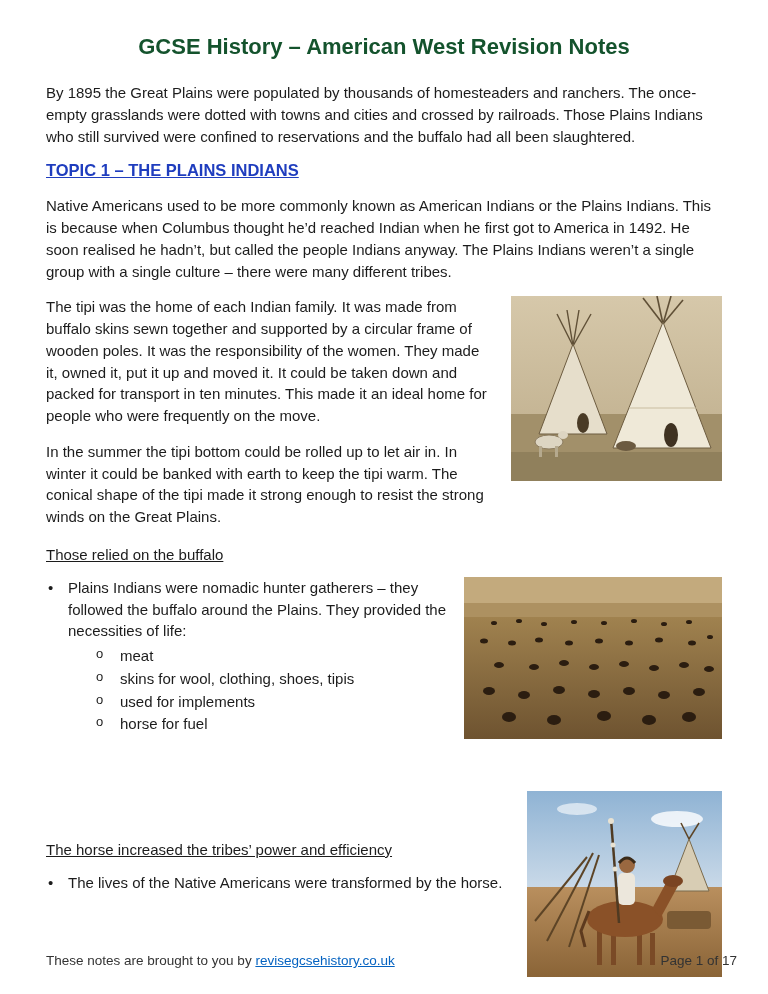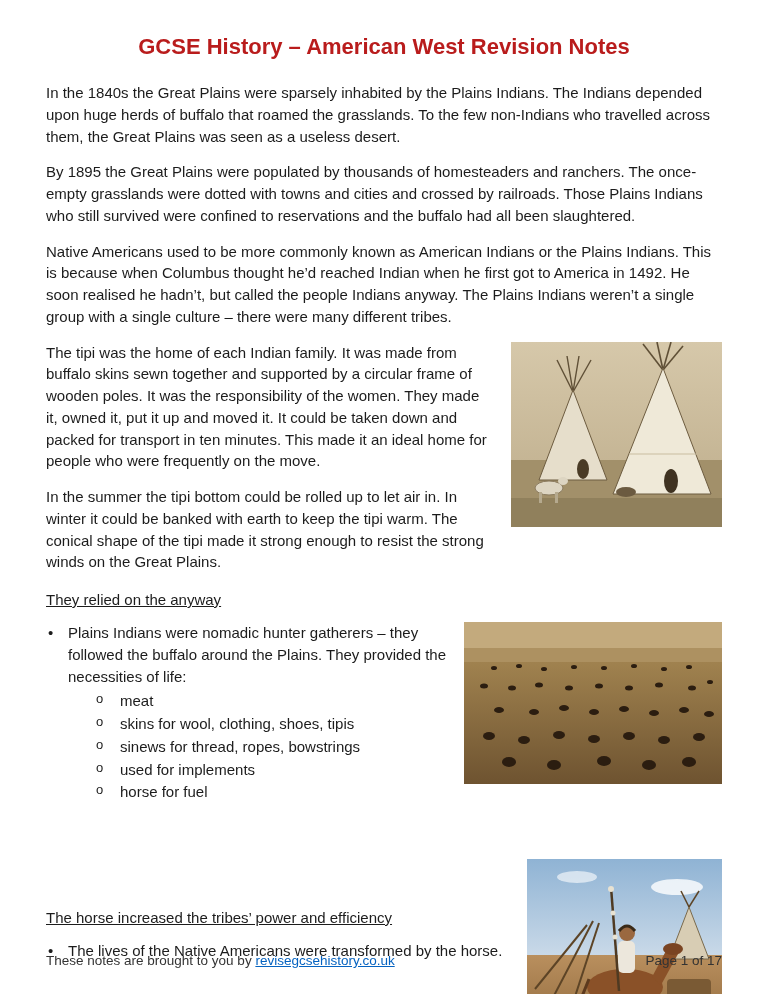--- a/index.html
+++ b/index.html
@@ -17,21 +17,21 @@
     position:relative;
     width:768px;height:994px;
     padding:28px 46px 70px 46px;
     overflow:hidden;
     background:#ffffff;
   }
   .doc-title{
     font-size:22px;
     font-weight:bold;
     text-align:center;
-    color:#b91c1c;
+    color:#14532d;
     margin:6px 0 22px 0;
   }
   p.body-text{
     font-size:15px;
     line-height:1.45;
     margin:0 0 14px 0;
   }
   .topic-heading{
     color:var(--topic-heading);
     font-weight:bold;
@@ -86,43 +86,43 @@
   ul.l2 > li::before{
     content:"o";
     position:absolute;
     left:0; top:0;
     font-size:13px;
   }
   .horse-section{margin-top:44px;}
   .horse-section .sub-heading{margin-top:50px;}
   .footer{
     position:absolute;
-    left:46px; right:46px; bottom:26px;
+    left:46px; right:31px; bottom:26px;
     display:flex;
     justify-content:space-between;
     align-items:baseline;
     font-size:13.5px;
     color:#333333;
   }
   .footer a{
     color:var(--link);
     text-decoration:underline;
     cursor:pointer;
   }
 </style>
 </head>
 <body>
 
 <div class="page">
 
   <h1 class="doc-title">GCSE History – American West Revision Notes</h1>
 
-  <p class="body-text">In the 1840s the Great Plains were sparsely inhabited by the Plains Indians. The Indians depended upon huge herds of buffalo that roamed the grasslands. To the few non-Indians who travelled across them, the Great Plains was seen as a useless desert.</p>
   <p class="body-text">By 1895 the Great Plains were populated by thousands of homesteaders and ranchers. The once-empty grasslands were dotted with towns and cities and crossed by railroads. Those Plains Indians who still survived were confined to reservations and the buffalo had all been slaughtered.</p>
 
+  <h2 class="topic-heading">TOPIC 1 – THE PLAINS INDIANS</h2>
   <p class="body-text">Native Americans used to be more commonly known as American Indians or the Plains Indians. This is because when Columbus thought he’d reached Indian when he first got to America in 1492. He soon realised he hadn’t, but called the people Indians anyway. The Plains Indians weren’t a single group with a single culture – there were many different tribes.</p>
 
   <section>
     <span class="float-img tipi-img">
       <svg viewBox="0 0 211 185" xmlns="http://www.w3.org/2000/svg">
         <defs>
           <linearGradient id="tipiSky" x1="0" y1="0" x2="0" y2="1">
             <stop offset="0" stop-color="#d6c8aa"></stop>
               <stop offset="1" stop-color="#bcab89"></stop>
           </linearGradient>
@@ -152,21 +152,21 @@
         <rect x="44" y="150" width="3" height="11" fill="#b5a98e"></rect>
         <ellipse cx="52" cy="139" rx="5" ry="4" fill="#ddd5c2"></ellipse>
         <ellipse cx="115" cy="150" rx="10" ry="5" fill="#6b5a40"></ellipse>
       </svg>
     </span>
     <p class="body-text">The tipi was the home of each Indian family. It was made from buffalo skins sewn together and supported by a circular frame of wooden poles. It was the responsibility of the women. They made it, owned it, put it up and moved it. It could be taken down and packed for transport in ten minutes. This made it an ideal home for people who were frequently on the move.</p>
     <p class="body-text">In the summer the tipi bottom could be rolled up to let air in. In winter it could be banked with earth to keep the tipi warm. The conical shape of the tipi made it strong enough to resist the strong winds on the Great Plains.</p>
   </section>
 
   <section>
-    <h3 class="sub-heading">They relied on the anyway</h3>
+    <h3 class="sub-heading">Those relied on the buffalo</h3>
     <span class="float-img buffalo-img">
       <svg viewBox="0 0 258 162" xmlns="http://www.w3.org/2000/svg">
         <defs>
           <linearGradient id="bufField" x1="0" y1="0" x2="0" y2="1">
             <stop offset="0" stop-color="#a0824f"></stop>
               <stop offset="1" stop-color="#6e5330"></stop>
           </linearGradient>
         </defs>
         <rect x="0" y="0" width="258" height="36" fill="#c3aa7d"></rect>
         <rect x="0" y="26" width="258" height="20" fill="#ad9161"></rect>
@@ -211,21 +211,20 @@
           <ellipse cx="225" cy="140" rx="7" ry="5"></ellipse>
         </g>
       </svg>
     </span>
     <ul class="l1">
       <li>
         <span>Plains Indians were nomadic hunter gatherers – they followed the buffalo around the Plains. They provided the necessities of life:</span>
         <ul class="l2">
           <li>meat</li>
           <li>skins for wool, clothing, shoes, tipis</li>
-          <li>sinews for thread, ropes, bowstrings</li>
           <li>used for implements</li>
           <li>horse for fuel</li>
         </ul>
       </li>
     </ul>
   </section>
 
   <section class="horse-section">
     <span class="float-img horse-img">
       <svg viewBox="0 0 195 186" xmlns="http://www.w3.org/2000/svg">

